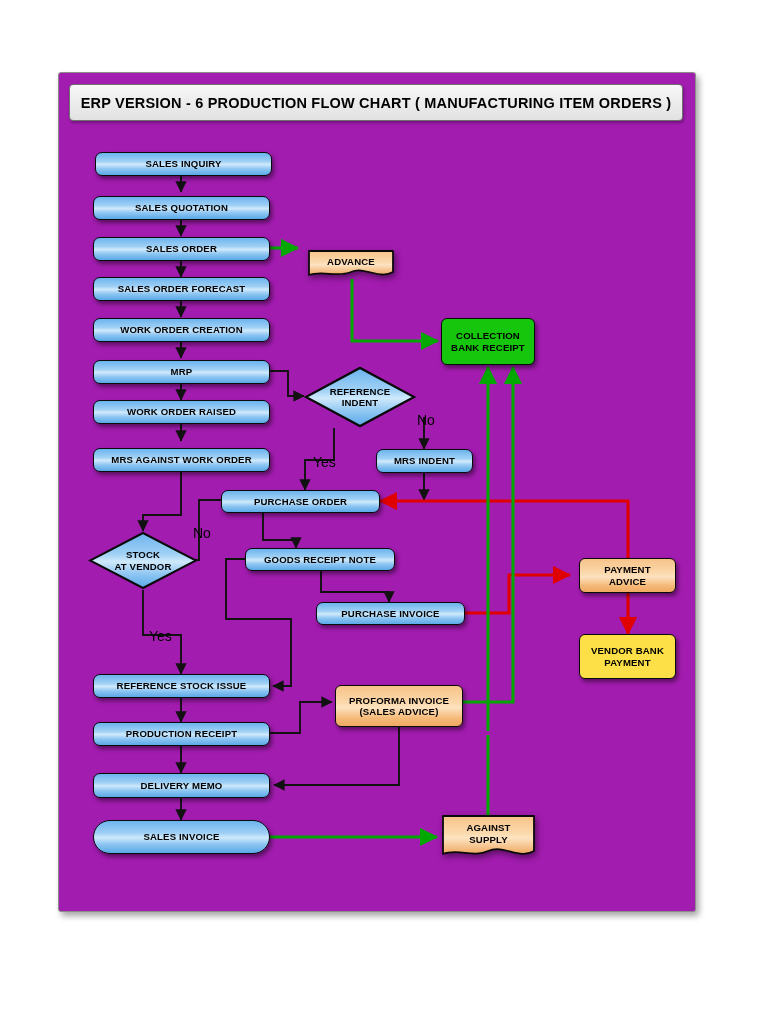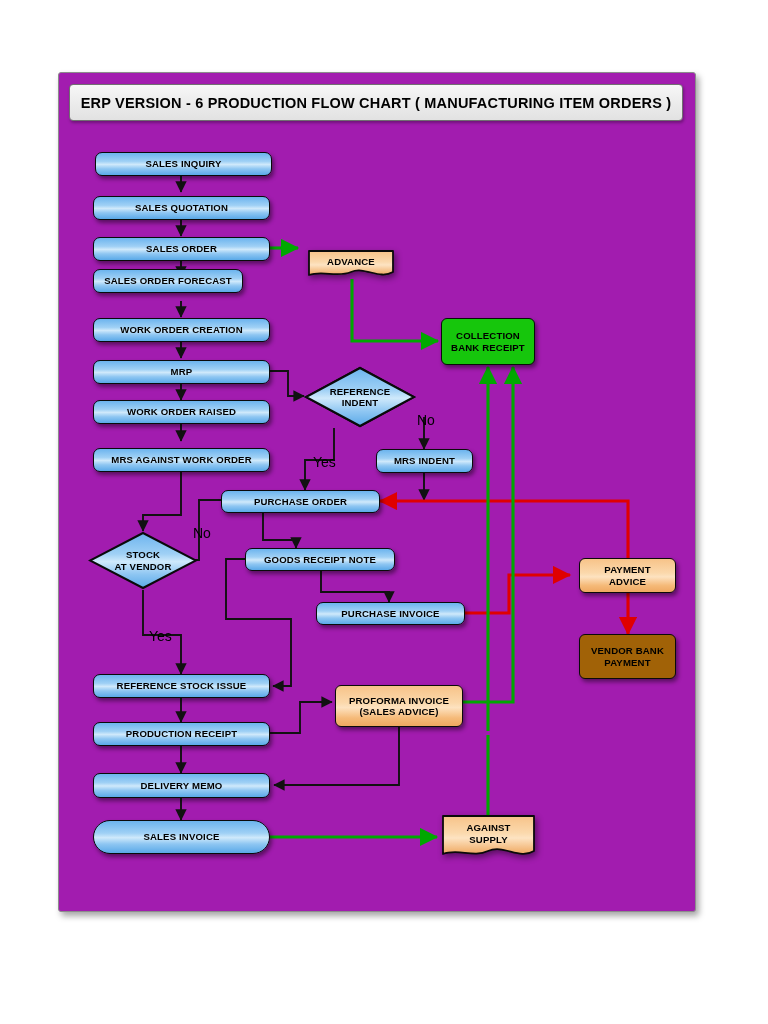--- a/index.html
+++ b/index.html
@@ -52,21 +52,21 @@
     border:1.6px solid #0a0a0a;border-radius:6px;
     background:linear-gradient(to bottom,#f8c88c 0%,#fbd9ae 40%,#fde3c2 52%,#f6bd7c 78%,#eda košt 100%);
     background:linear-gradient(to bottom,#f7c389 0%,#fbd8ab 42%,#fde2c0 54%,#f5ba79 80%,#efa860 100%);
     box-shadow:2px 3px 4px rgba(0,0,0,.45);
   }
   .greenbox{
     border:1.6px solid #0a0a0a;border-radius:6px;background:#16c60c;
     box-shadow:2px 3px 4px rgba(0,0,0,.45);
   }
   .redbox{
-    border:1.6px solid #0a0a0a;border-radius:6px;background:#a16207;
+    border:1.6px solid #0a0a0a;border-radius:6px;background:#fde047;
     box-shadow:2px 3px 4px rgba(0,0,0,.45);
   }
 
   
   .dia{background:transparent;box-shadow:none;border:0;}
   .dia .dsvg{position:absolute;left:0;top:0;width:100%;height:100%;}
   .dia .lbl{position:relative;z-index:2;}
 
   
   .doc{background:transparent;border:0;box-shadow:none;}
@@ -162,21 +162,21 @@
 
   <div class="node proc" style="left:76px;top:152px;width:177px;height:24px;margin-left:19px;">
     <span class="lbl">SALES INQUIRY</span>
   </div>
   <div class="node proc" style="left:93px;top:196px;width:177px;height:24px;">
     <span class="lbl">SALES QUOTATION</span>
   </div>
   <div class="node proc" style="left:93px;top:237px;width:177px;height:24px;">
     <span class="lbl">SALES ORDER</span>
   </div>
-  <div class="node proc" style="left:93px;top:269px;width:150px;height:24px;">
+  <div class="node proc" style="left:93px;top:277px;width:177px;height:24px;">
     <span class="lbl">SALES ORDER FORECAST</span>
   </div>
   <div class="node proc" style="left:93px;top:318px;width:177px;height:24px;">
     <span class="lbl">WORK ORDER CREATION</span>
   </div>
   <div class="node proc" style="left:93px;top:360px;width:177px;height:24px;">
     <span class="lbl">MRP</span>
   </div>
   <div class="node proc" style="left:93px;top:400px;width:177px;height:24px;">
     <span class="lbl">WORK ORDER RAISED</span>

